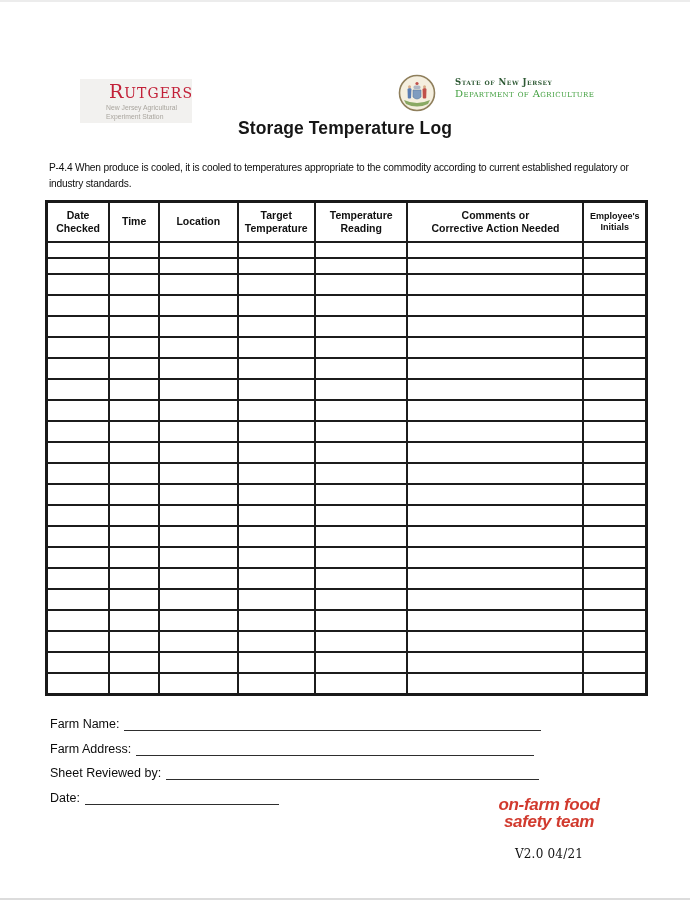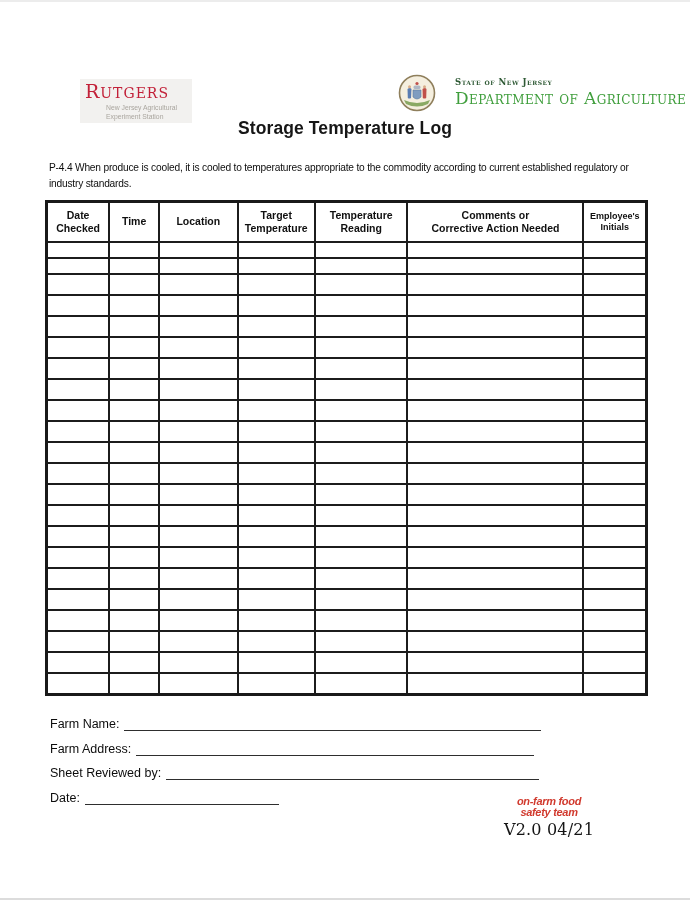--- a/index.html
+++ b/index.html
@@ -11,35 +11,35 @@
   .edge-top { position:absolute; top:0; left:0; right:0; height:2px; background:#ececec; }
   .edge-bottom { position:absolute; bottom:0; left:0; right:0; height:2px; background:#dcdcdc; }
 
   
   .rutgers-logo {
     position:absolute; left:80px; top:79px; width:112px; height:44px;
     background:#f2f1ef; padding:3px 5px; box-sizing:border-box;
   }
   .rutgers-wordmark {
     font-family:"DejaVu Serif", serif; color:#c22038; font-size:14px;
-    letter-spacing:1px; line-height:1; display:block; font-weight:500;
+    letter-spacing:1px; line-height:1; display:block; font-weight:500;margin-left:24px;
   }
   .rutgers-wordmark::first-letter { font-size:19px; }
   .rutgers-sub {
     margin-left:21px; margin-top:2px; color:#aaa69f; font-size:6.8px; line-height:1.35;
   }
   .nj-logo { position:absolute; left:398px; top:74px; display:flex; gap:19px; }
   .nj-seal { width:38px; height:38px; flex:0 0 auto; }
   .nj-text { padding-top:3px; font-family:"DejaVu Serif", serif; }
   .nj-line1 {
     font-variant:small-caps; font-weight:bold; color:#2f5a35;
     font-size:8.5px; letter-spacing:0.5px; display:block;
   }
   .nj-line2 {
-    font-variant:small-caps; color:#3f9e3c; font-size:17px;
+    font-variant:small-caps; color:#3f9e3c; font-size:10px;
     letter-spacing:0.4px; display:block; margin-top:1px;
   }
 
   
   .doc-title {
     position:absolute; top:118px; left:0; width:100%; text-align:center;
     font-size:17.5px; font-weight:700; color:#161616; letter-spacing:0.1px;
   }
   .intro {
     position:absolute; top:160px; left:49px; width:614px;
@@ -74,26 +74,26 @@
   }
   .footer-field .field-line { flex:1; border-bottom:1.6px solid #2e2e2e; margin-left:5px; }
   .f1 { top:714px; width:491px; }
   .f2 { top:739px; width:484px; }
   .f3 { top:763px; width:489px; }
   .f4 { top:788px; width:229px; }
 
   
   .branding { position:absolute; left:497px; top:796px; width:104px; text-align:center; }
   .branding-line {
-    color:#d13a2e; font-weight:700; font-style:italic; font-size:11px;
+    color:#d13a2e; font-weight:700; font-style:italic; font-size:17px;
     line-height:1.02; letter-spacing:-0.3px; display:block;
   }
   .version {
-    font-family:"DejaVu Serif", serif; font-size:16px; color:#141414;
-    margin-top:2px; letter-spacing:0.2px;
+    font-family:"DejaVu Serif", serif; font-size:12px; color:#141414;
+    margin-top:16px; letter-spacing:0.2px;
   }
 </style>
 </head>
 <body>
 
 <div class="edge-top"></div>
 
 <div class="rutgers-logo">
   <span class="rutgers-wordmark">RUTGERS</span>
   <div class="rutgers-sub">

